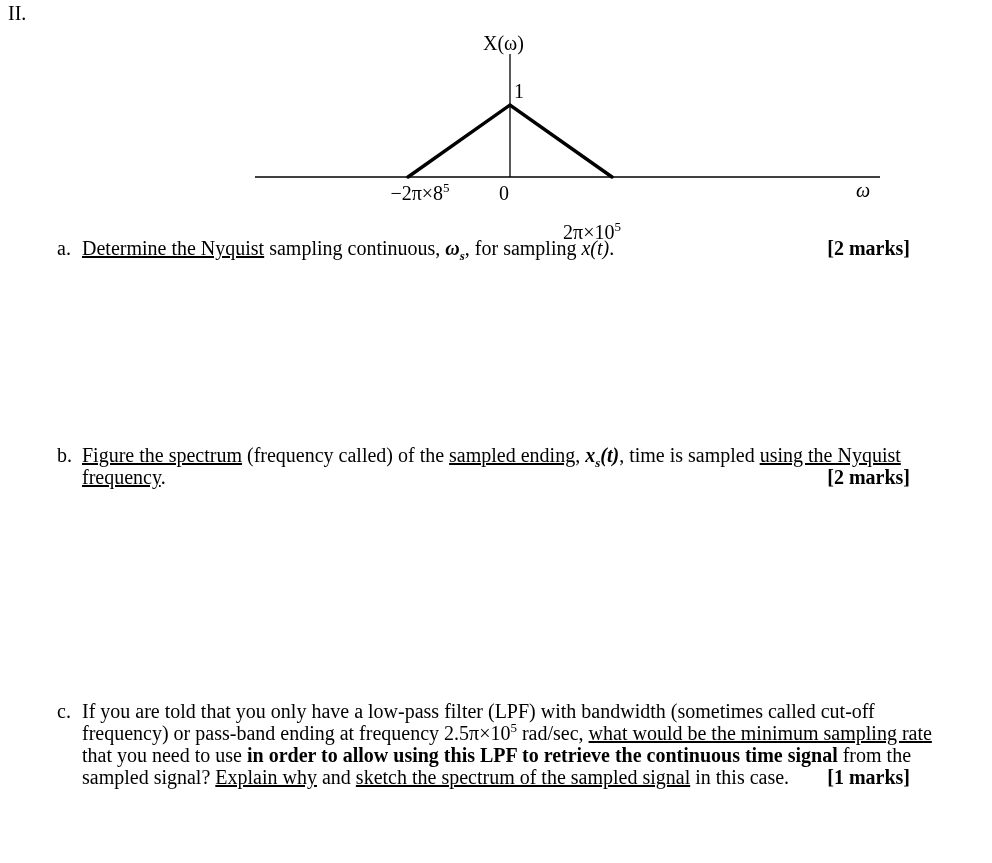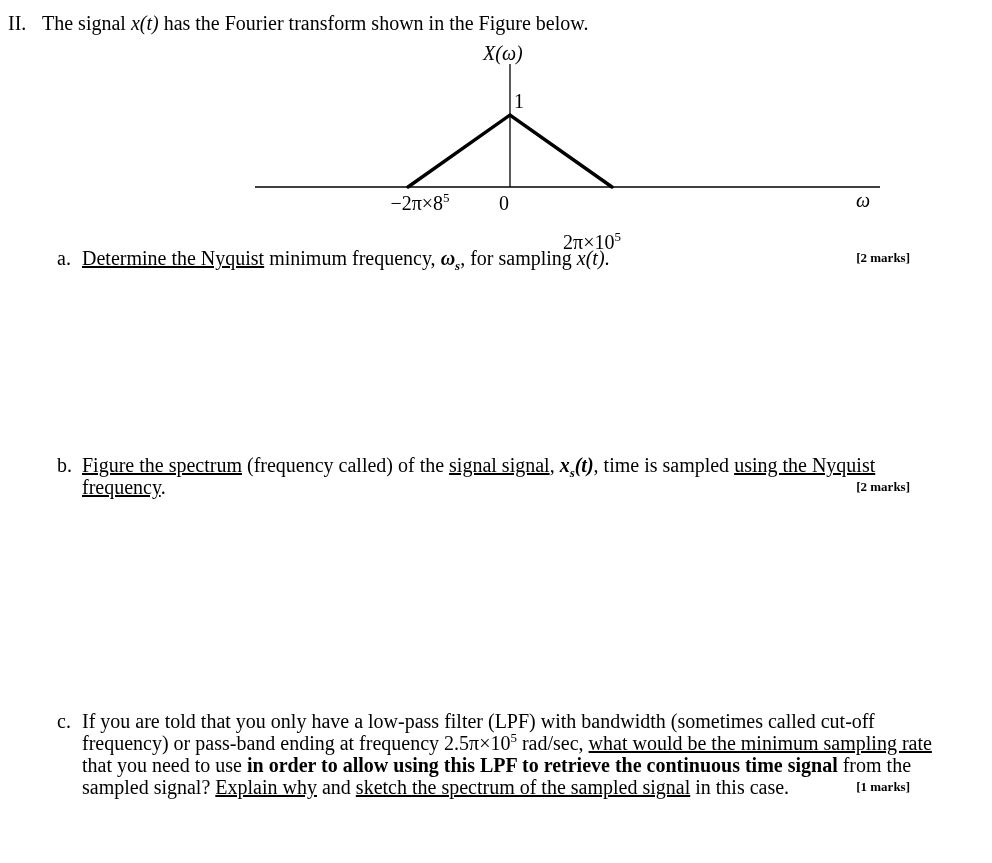--- a/index.html
+++ b/index.html
@@ -3,84 +3,83 @@
 <meta charset="utf-8">
 <title>Exam Question II</title>
 <style>
   * { margin:0; padding:0; box-sizing:border-box; }
   html,body { background:#ffffff; }
   body {
     width:992px; height:863px;
     font-family:"Liberation Serif","DejaVu Serif",serif;
     font-size:20px; color:#000; overflow:hidden;
   }
-  .page { position:relative; width:992px; height:863px; padding-top:12px; }
+  .page { position:relative; width:992px; height:863px; padding-top:2px; }
 
   
   .intro { display:flex; padding-left:8px; line-height:22px; }
   .qnum { width:34px; flex:none; }
   .math { font-style:italic; }
   .bi { font-weight:700; font-style:italic; }
   sub, sup { font-size:13px; line-height:0; }
 
   
   .figure { position:relative; height:180px; margin-top:8px; }
   .fig-svg { position:absolute; left:0; top:0; }
   .fig-label { position:absolute; white-space:nowrap; line-height:22px; }
-  .ylabel { left:483px; top:0; font-style:italic; }
+  .ylabel { left:483px; top:0; }
   .peak { left:514px; top:48px; }
   .tick-left { left:420px; top:150px; transform:translateX(-50%); }
   .tick-zero { left:499px; top:150px; }
   .tick-right { left:592px; top:142px; transform:translateX(-50%);margin-top:47px; }
   .omega-label { left:856px; top:147px; font-style:italic; }
 
   
   .part { position:relative; display:flex; margin-left:57px; margin-right:55px; line-height:22px; }
   .part-label { width:25px; flex:none; }
   .part-text { flex:1; }
-  .marks { position:absolute; right:27px; bottom:0; font-weight:700; font-size:13px; line-height:22px; white-space:nowrap; }
+  .marks { position:absolute; right:27px; bottom:0; font-weight:700; font-size:20px; line-height:22px; white-space:nowrap; }
   .part-a { margin-top:25px; }
   .part-b { margin-top:185px; }
   .part-c { margin-top:212px; }
   u { text-decoration:underline; }
   b { font-weight:700; }
 </style>
 </head>
 <body>
 
 <div class="page">
 
   <div class="intro">
     <span class="qnum">II.</span>
-    <span><span>The signal </span><span class="math">x(t)</span><span> has the Fourier transform shown in the Figure below.</span></span>
   </div>
 
   <div class="figure">
     <svg class="fig-svg" width="992" height="180" viewBox="0 0 992 180">
       <line x1="255" y1="145" x2="880" y2="145" stroke="#000000" stroke-width="1.3"></line>
       <line x1="510" y1="22" x2="510" y2="145" stroke="#000000" stroke-width="1.3"></line>
       <polyline points="408,145 510,73 612,145" fill="none" stroke="#000000" stroke-width="3.4" stroke-linecap="round"></polyline>
     </svg>
     <span class="fig-label ylabel">X(ω)</span>
     <span class="fig-label peak">1</span>
     <span class="fig-label tick-left"><span>−2π×8</span><sup>5</sup></span>
     <span class="fig-label tick-zero">0</span>
     <span class="fig-label tick-right"><span>2π×10</span><sup>5</sup></span>
     <span class="fig-label omega-label">ω</span>
   </div>
 
   <div class="part part-a">
     <span class="part-label">a.</span>
-    <span class="part-text"><u>Determine the Nyquist</u><span> minimum frequency, </span><span class="bi">ω</span><sub class="bi">s</sub><span>, for sampling </span><span class="math">x(t)</span><span>.</span></span>
+    <span class="part-text"><u>Determine the Nyquist</u><span> sampling continuous, </span><span class="bi">ω</span><sub class="bi">s</sub><span>, for sampling </span><span class="math">x(t)</span><span>.</span></span>
     <span class="marks">[2 marks]</span>
   </div>
 
   <div class="part part-b">
     <span class="part-label">b.</span>
-    <span class="part-text"><u>Figure the spectrum</u><span> (frequency called) of the </span><u>signal signal</u><span>, </span><span class="bi">x</span><sub class="bi">s</sub><span class="bi">(t)</span><span>, time is sampled </span><u>using the Nyquist frequency</u><span>.</span></span>
+    <span class="part-text"><u>Figure the spectrum</u><span> (frequency called) of the </span><u>sampled ending</u><span>, </span><span class="bi">x</span><sub class="bi">s</sub><span class="bi">(t)</span><span>, time is sampled </span><u>using the Nyquist frequency</u><span>.</span></span>
     <span class="marks">[2 marks]</span>
   </div>
 
   <div class="part part-c">
     <span class="part-label">c.</span>
     <span class="part-text"><span>If you are told that you only have a low-pass filter (LPF) with bandwidth (sometimes called cut-off frequency) or pass-band ending at frequency 2.5π×10</span><sup>5</sup><span> rad/sec, </span><u>what would be the minimum sampling rate</u><span> that you need to use </span><b>in order to allow using this LPF to retrieve the continuous time signal</b><span> from the sampled signal? </span><u>Explain why</u><span> and </span><u>sketch the spectrum of the sampled signal</u><span> in this case.</span></span>
     <span class="marks">[1 marks]</span>
   </div>
 
 </div>

